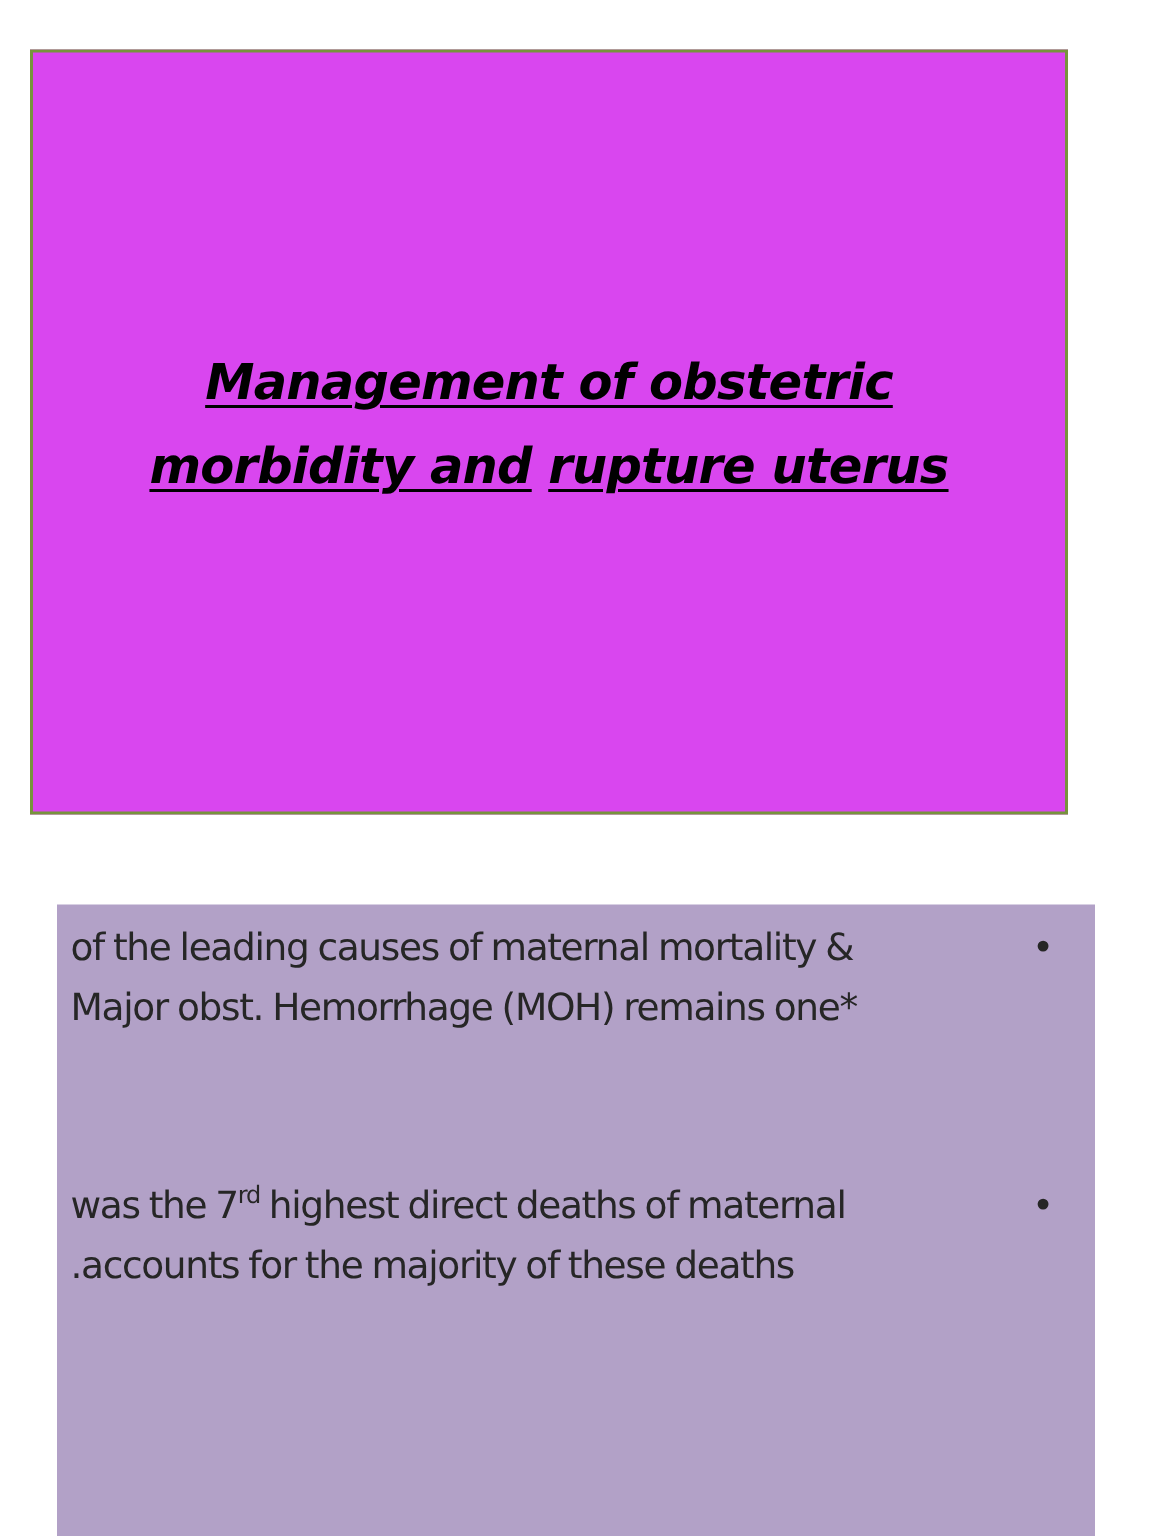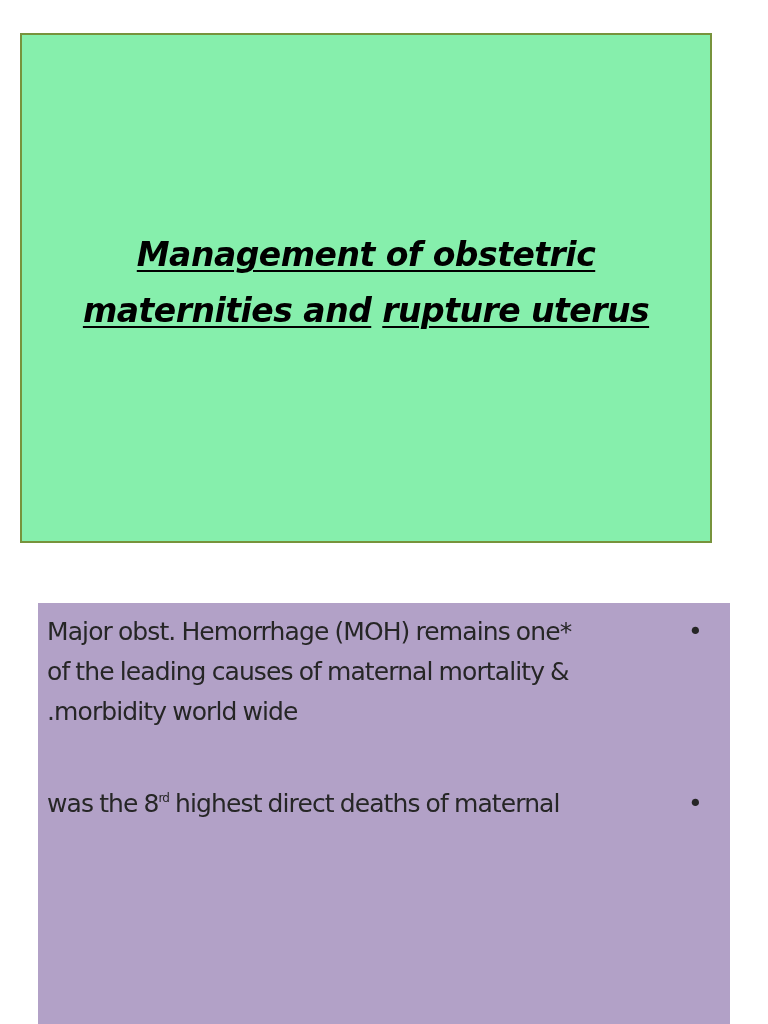--- a/index.html
+++ b/index.html
@@ -13,21 +13,21 @@
       position: relative;
       overflow: hidden;
       font-family: "DejaVu Sans", "Liberation Sans", sans-serif;
     }
     .title-slide {
       position: absolute;
       left: 20px;
       top: 33px;
       width: 688px;
       height: 506px;
-      background: #86efac;
+      background: #d946ef;
       border: 2px solid #77933c;
       display: flex;
       align-items: center;
       justify-content: center;
       box-sizing: content-box;
     }
     .title-text {
       text-align: center;
       font-family: "DejaVu Sans", sans-serif;
       font-weight: bold;
@@ -69,41 +69,41 @@
     .bullet .dot {
       position: absolute;
       left: 641px;
       top: 0;
       font-size: 25px;
       color: #262626;
     }
     .b1 { top: 9px; }
     .b2 { top: 181px; }
     sup {
-      font-size: 12px;
+      font-size: 16px;
       line-height: 0;
       vertical-align: 10px;
     }
   </style>
 </head>
 <body>
 
 <div class="title-slide">
   <div class="title-text">
     <span class="u">Management of obstetric</span><br>
-    <span class="u">maternities and</span>
+    <span class="u">morbidity and</span>
     <span class="u">rupture uterus</span>
   </div>
 </div>
 
 <div class="content-slide">
   <div class="bullet b1">
     <span class="dot">•</span>
+    <span class="line">of the leading causes of maternal mortality &amp;</span>
     <span class="line">Major obst. Hemorrhage (MOH) remains one*</span>
-    <span class="line">of the leading causes of maternal mortality &amp;</span>
-    <span class="line">.morbidity world wide</span>
   </div>
 
   <div class="bullet b2">
     <span class="dot">•</span>
-    <span class="line"><span>was the 8</span><sup>rd</sup><span> highest direct deaths of maternal</span></span>
+    <span class="line"><span>was the 7</span><sup>rd</sup><span> highest direct deaths of maternal</span></span>
+    <span class="line">.accounts for the majority of these deaths</span>
   </div>
 </div>
 
 </body></html>

